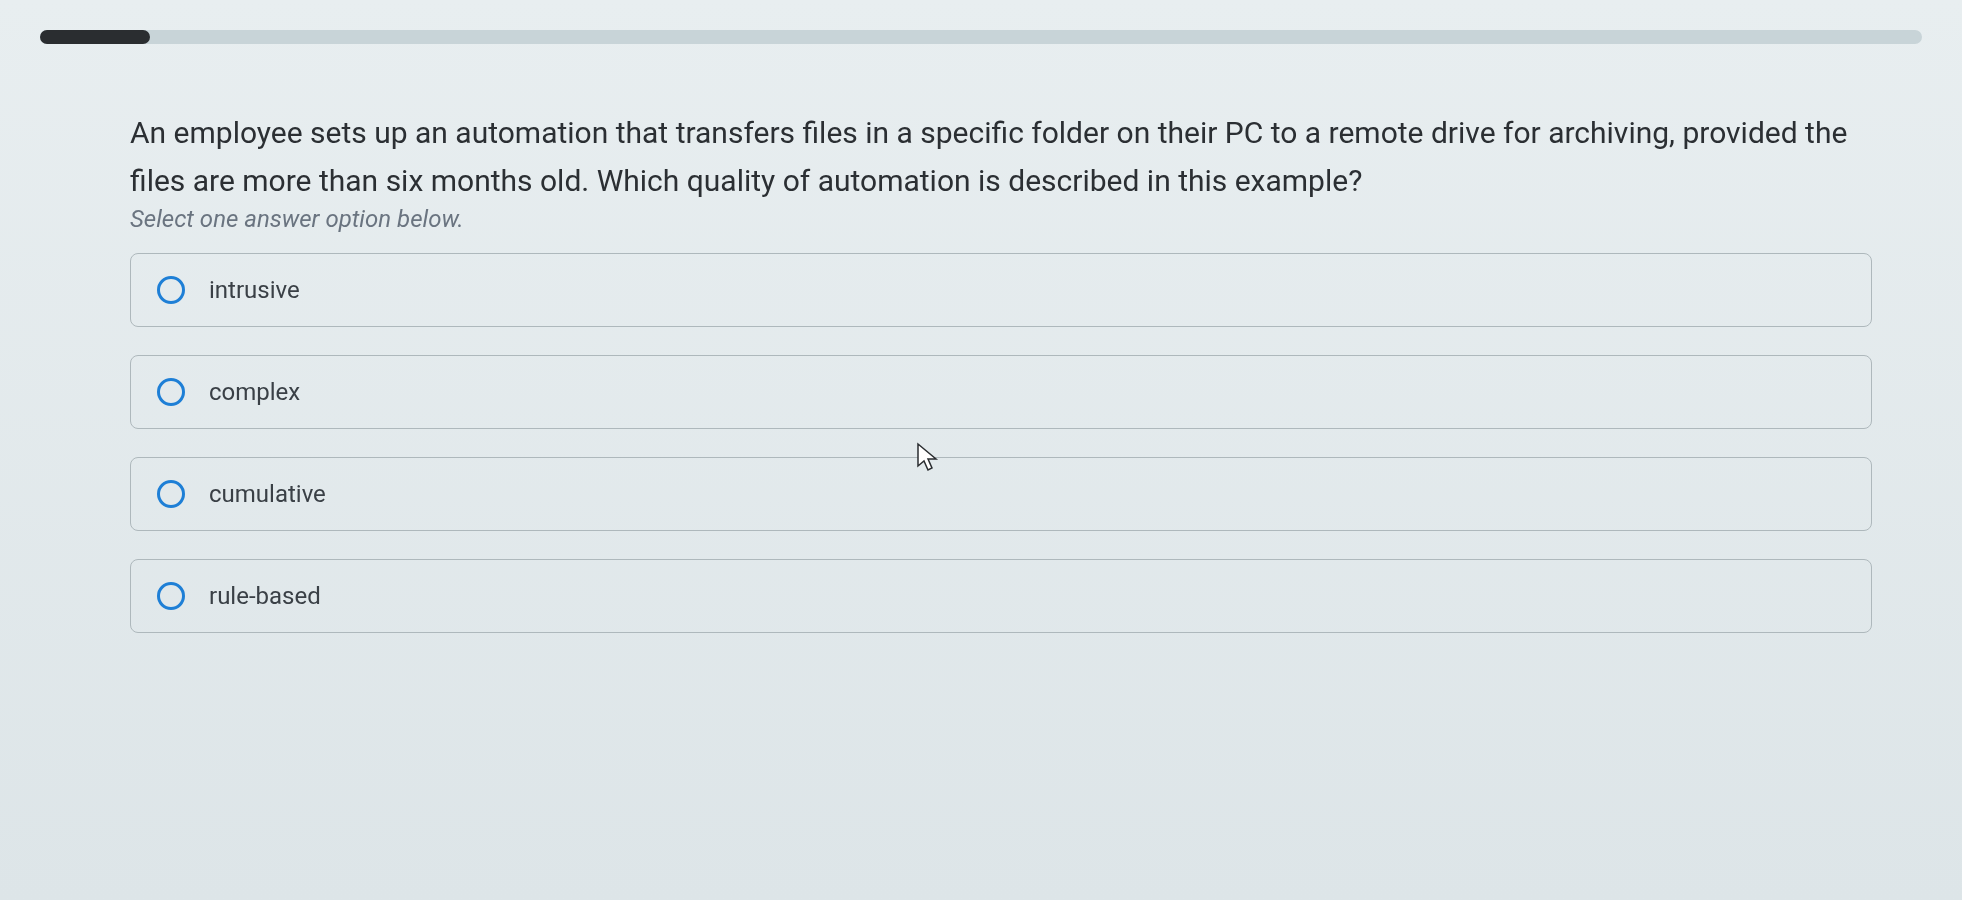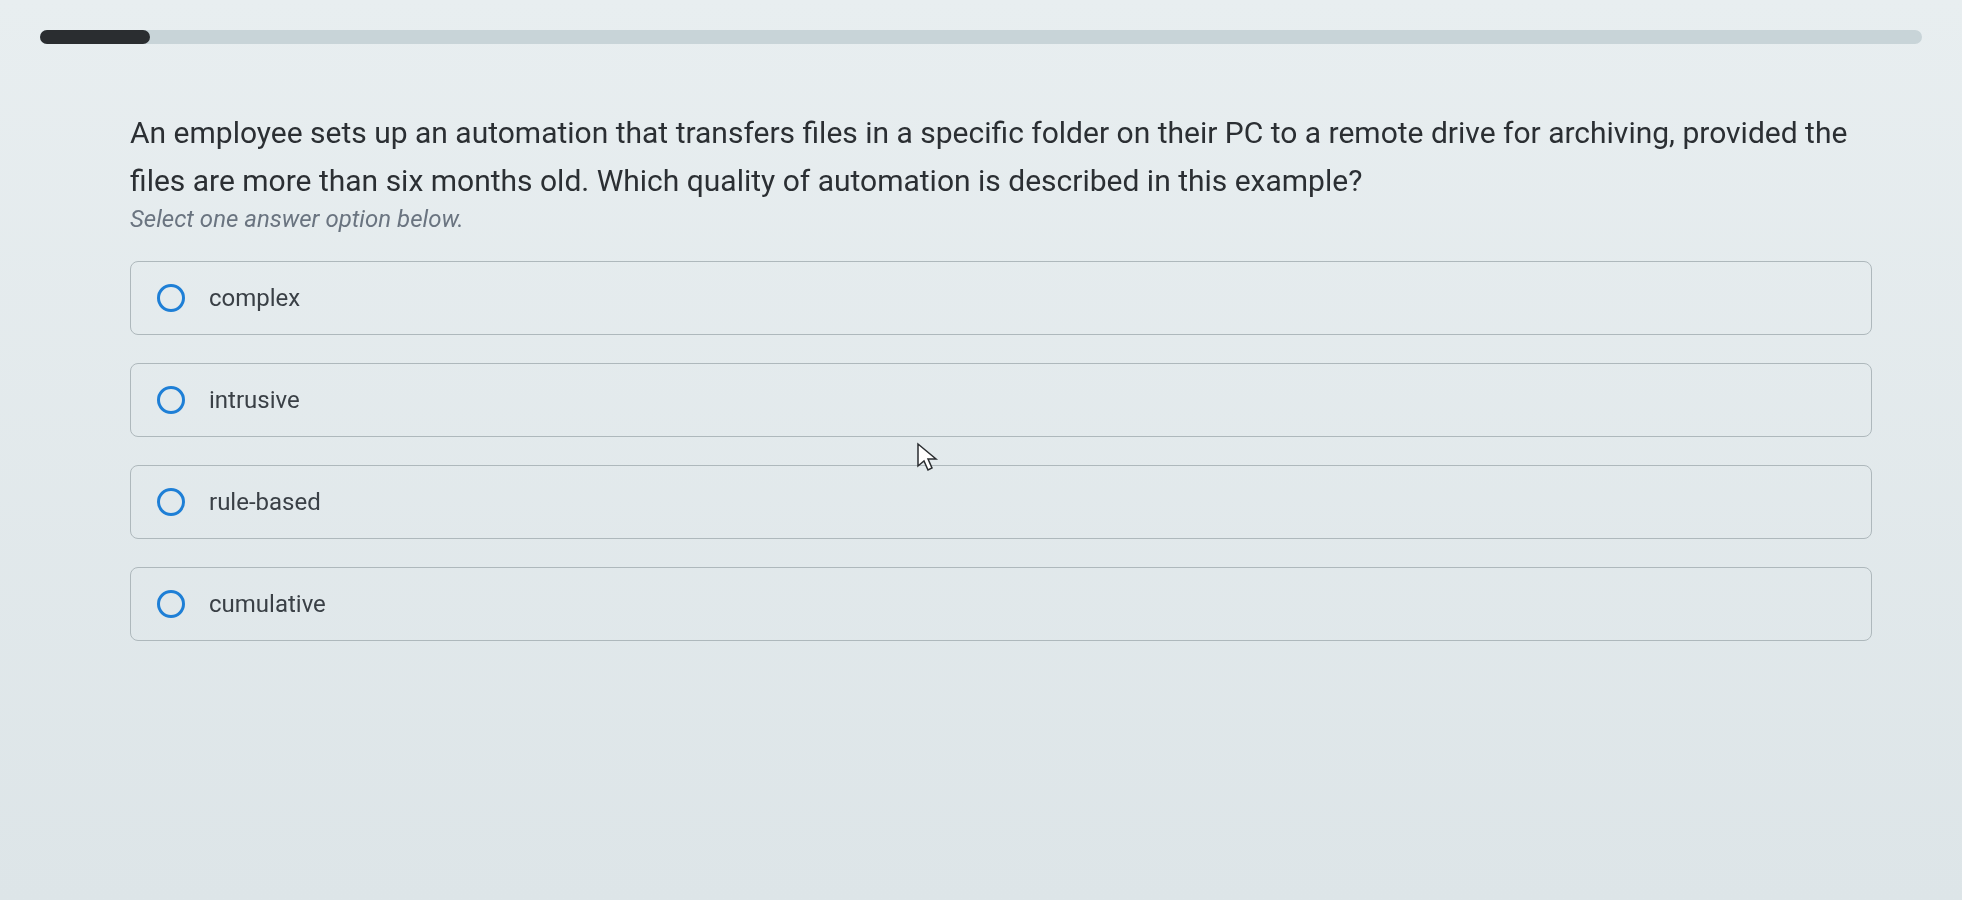--- a/index.html
+++ b/index.html
@@ -44,21 +44,21 @@
     .question-text {
       font-size: 30px;
       line-height: 1.6;
       color: #2b2f33;
       font-weight: 400;
     }
     .instruction-text {
       font-size: 24px;
       font-style: italic;
       color: #6a7480;
-      margin-bottom: 28px;
+      margin-bottom: 20px;
     }
     .options-list {
       display: flex;
       flex-direction: column;
       gap: 28px;
     }
     .option-item {
       display: flex;
       align-items: center;
       border: 1.5px solid #aeb8bc;
@@ -101,36 +101,36 @@
   <div class="content-area">
 
     <p class="question-text">An employee sets up an automation that transfers files in a specific folder on their PC to a remote drive for archiving, provided the files are more than six months old. Which quality of automation is described in this example?</p>
 
     <p class="instruction-text">Select one answer option below.</p>
 
     <div class="options-list">
 
       <div class="option-item">
         <span class="option-radio"></span>
+        <span class="option-label">intrusive</span>
+      </div>
+
+      <div class="option-item">
+        <span class="option-radio"></span>
         <span class="option-label">complex</span>
       </div>
 
       <div class="option-item">
         <span class="option-radio"></span>
-        <span class="option-label">intrusive</span>
+        <span class="option-label">cumulative</span>
       </div>
 
       <div class="option-item">
         <span class="option-radio"></span>
         <span class="option-label">rule-based</span>
-      </div>
-
-      <div class="option-item">
-        <span class="option-radio"></span>
-        <span class="option-label">cumulative</span>
       </div>
 
     </div>
   </div>
 
   <svg class="cursor-icon" width="24" height="30" viewBox="0 0 24 30">
     <path d="M 2 2 L 2 24 L 8 19 L 12 28 L 16 26 L 12 17 L 20 17 Z" fill="#ffffff" stroke="#2a2d30" stroke-width="1.5"></path>
   </svg>
 
 </div>

